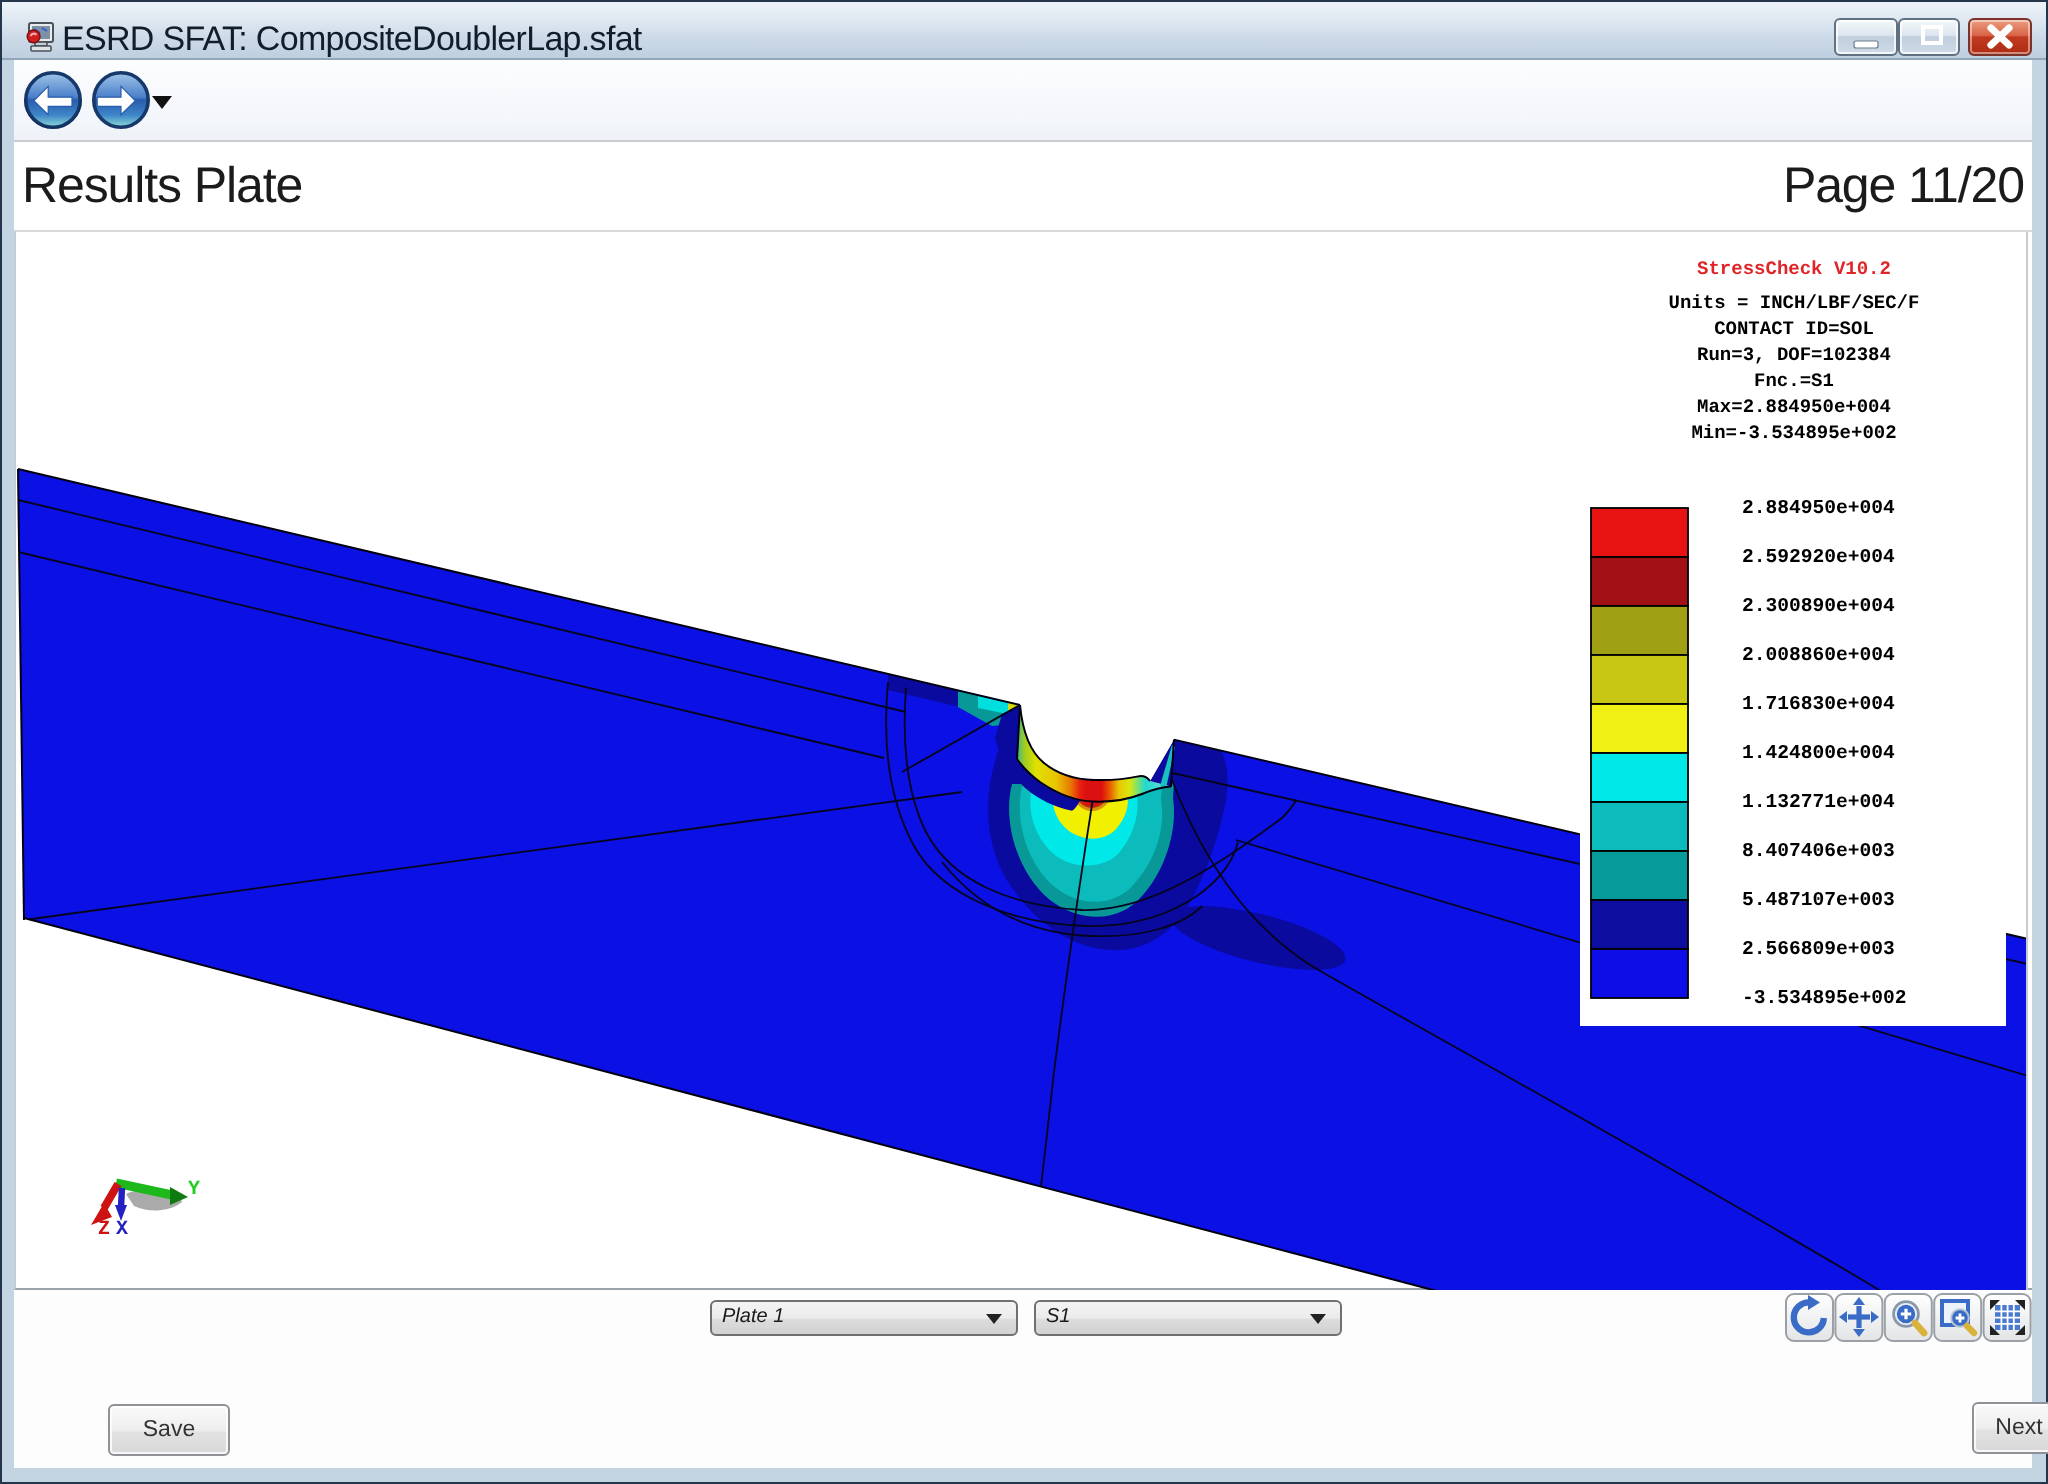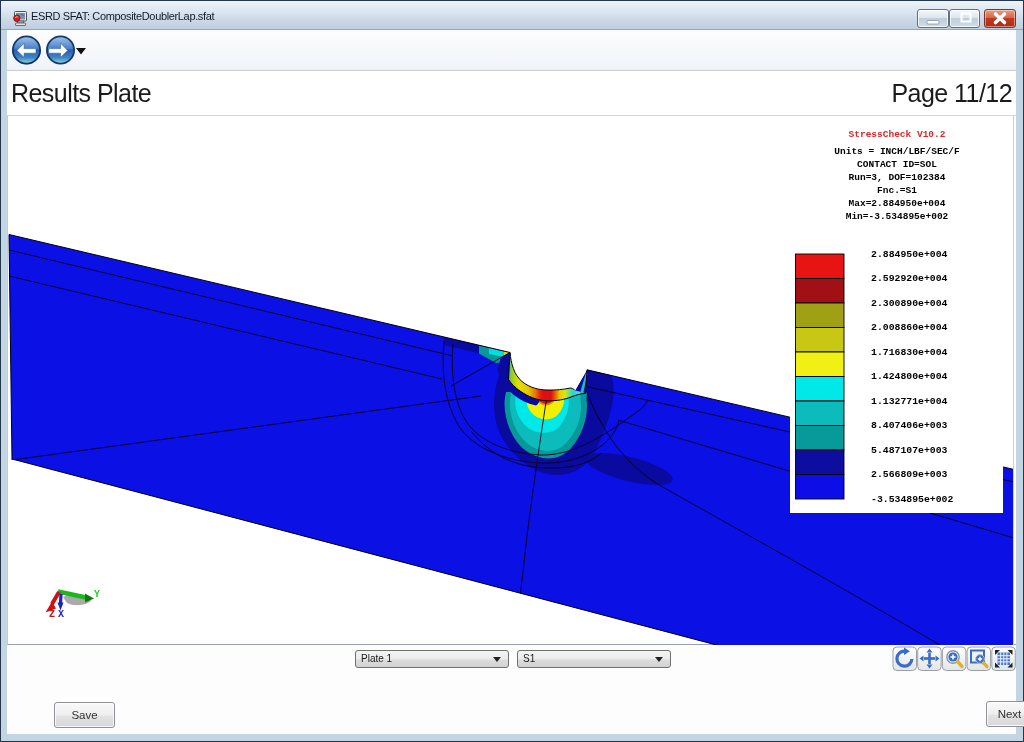--- a/index.html
+++ b/index.html
@@ -3,39 +3,39 @@
 <meta charset="utf-8">
 <style>
 html,body{margin:0;padding:0;}
 body{width:1024px;height:742px;position:relative;overflow:hidden;
  font-family:"Liberation Sans",sans-serif;background:#c3d4e3;}
 #winborder{position:absolute;left:0;top:0;width:1024px;height:742px;
  border:1px solid #24364c;box-sizing:border-box;}
 #titlebar{position:absolute;left:1px;top:1px;width:1022px;height:28px;
  background:linear-gradient(180deg,#edf3f9 0%,#dde7f1 35%,#ccd9e7 65%,#bfcfe0 100%);border-bottom:1px solid #92a6ba;}
 #appicon{position:absolute;left:11px;top:9px;width:17px;height:17px;}
-#wtitle{position:absolute;left:30px;top:9px;font-size:11px;letter-spacing:-0.35px;color:#101d2a;}
+#wtitle{position:absolute;left:30px;top:9px;font-size:17px;letter-spacing:-0.35px;color:#101d2a;}
 .wbtn{position:absolute;top:8px;height:19px;border:1px solid #5f7183;border-radius:3px;
  box-sizing:border-box;background:linear-gradient(180deg,#f5f8fb 0%,#dce5ee 45%,#c0cedd 50%,#cfdbe7 100%);box-shadow:inset 0 0 0 1px rgba(255,255,255,.75);}
 #btnmin{left:916px;width:32px;}
 #btnmax{left:948px;width:31px;}
 #btnclose{left:983px;width:32px;border-color:#7e332a;
  background:linear-gradient(180deg,#eb9d80 0%,#d9654a 45%,#c03a20 50%,#ad2c12 100%);box-shadow:inset 0 0 0 1px rgba(255,255,255,.45);}
 #navbar{position:absolute;left:7px;top:30px;width:1009px;height:40px;
  background:linear-gradient(180deg,#fcfdfe 0%,#f2f5fa 80%,#eef2f7 100%);}
 #header{position:absolute;left:7px;top:70px;width:1009px;height:45px;background:#ffffff;
  border-top:1px solid #c9cdd2;box-sizing:border-box;}
 #hleft{position:absolute;left:4px;top:8px;font-size:25px;letter-spacing:-0.55px;color:#1b1b1b;}
 #hright{position:absolute;right:4px;top:8px;font-size:25px;letter-spacing:-0.55px;color:#1b1b1b;}
 #plotwrap{position:absolute;left:7px;top:115px;width:1009px;height:530px;background:#fff;
  border-top:1px solid #d8d8d8;border-bottom:1px solid #9aa2ab;border-left:1px solid #c2cddb;box-sizing:border-box;}
 #toolrow{position:absolute;left:7px;top:645px;width:1009px;height:89px;background:#fdfdfd;}
 .dd{position:absolute;top:5px;height:18px;border:1px solid #707070;border-radius:3px;
  box-sizing:border-box;background:linear-gradient(180deg,#f4f4f4 0%,#ebebeb 50%,#dcdcdc 55%,#d2d2d2 100%);
- font-size:10px;color:#1a1a1a;line-height:16px;padding-left:5px;}
+ font-size:10px;color:#1a1a1a;line-height:16px;padding-left:5px;font-style:italic;}
 .dd .car{position:absolute;right:7px;top:6px;width:0;height:0;
  border-left:4px solid transparent;border-right:4px solid transparent;border-top:5px solid #222;}
 #dd1{left:348px;width:154px;}
 #dd2{left:510px;width:154px;}
 .pbtn{position:absolute;height:26px;border:1px solid #8e9297;border-radius:3px;box-sizing:border-box;
  background:linear-gradient(180deg,#f9f9f9 0%,#eeeeee 50%,#e2e2e2 55%,#d8d8d8 100%);
  box-shadow:inset 0 0 0 1px rgba(255,255,255,.8);
  font-size:11.5px;color:#333;text-align:center;line-height:24px;margin-left:36px;}
 #savebtn{left:11px;top:57px;width:61px;}
 #nextbtn{left:943px;top:56px;width:47px;}
@@ -78,21 +78,21 @@
   <circle cx="22.5" cy="16" r="13.6" fill="url(#ng)" stroke="#16386a" stroke-width="1.8"></circle>
   <path d="M36.6,16 a14.1,14.1 0 0 1 -28.2,0" fill="none" stroke="#0d2c56" stroke-width="0.8" opacity="0.6"></path>
   <path d="M32,14.6 L20.1,14.6 L20.1,9.2 L12.9,16.4 L20.1,23.4 L20.1,19.2 L32,19.2 Z" fill="#fff" stroke="#2a5cae" stroke-width="0.6"></path>
   <circle cx="56.5" cy="16" r="13.6" fill="url(#ng)" stroke="#16386a" stroke-width="1.8"></circle>
   <path d="M44.6,14.6 L56.5,14.6 L56.5,9.2 L63.7,16.4 L56.5,23.4 L56.5,19.2 L44.6,19.2 Z" fill="#fff" stroke="#2a5cae" stroke-width="0.6"></path>
   <path d="M72,14 L82,14 L77,20.5 Z" fill="#111"></path>
  </svg>
 </div>
 <div id="header">
  <div id="hleft">Results Plate</div>
- <div id="hright">Page 11/12</div>
+ <div id="hright">Page 11/20</div>
 </div>
 <div id="plotwrap">
 <svg width="1010" height="531" viewBox="7 115 1010 531" style="position:absolute;left:0;top:0">
  <defs>
   <clipPath id="plateclip">
    <path d="M8,233.5 L509,351.5 L507.5,378.5 C511,383.5 513.5,386 519,390 C527,395.5 536,399.5 546,399.8 C556,400.1 564,398.4 570,396 C575,394 580,392.6 584.5,392.3 L586,368.8 L1013,468.5 L1013,646 L723,646 L11,458 Z"></path>
   </clipPath>
   <linearGradient id="bandg" gradientUnits="userSpaceOnUse" x1="507" y1="0" x2="585" y2="0">
    <stop offset="0" stop-color="#30b898"></stop>
    <stop offset="0.055" stop-color="#a0cc20"></stop>

